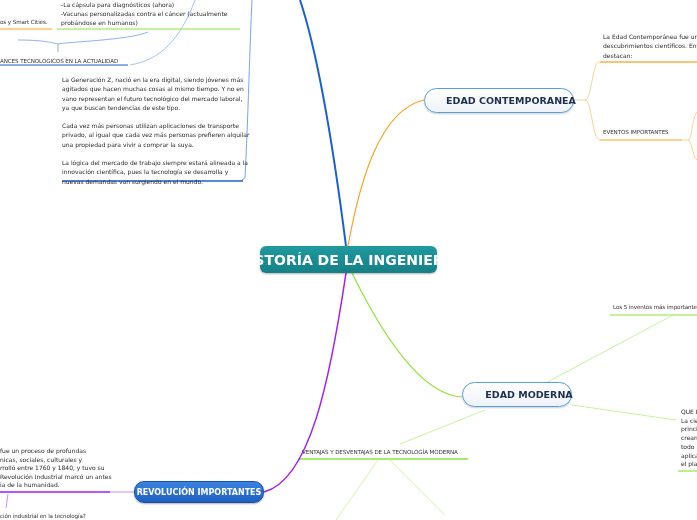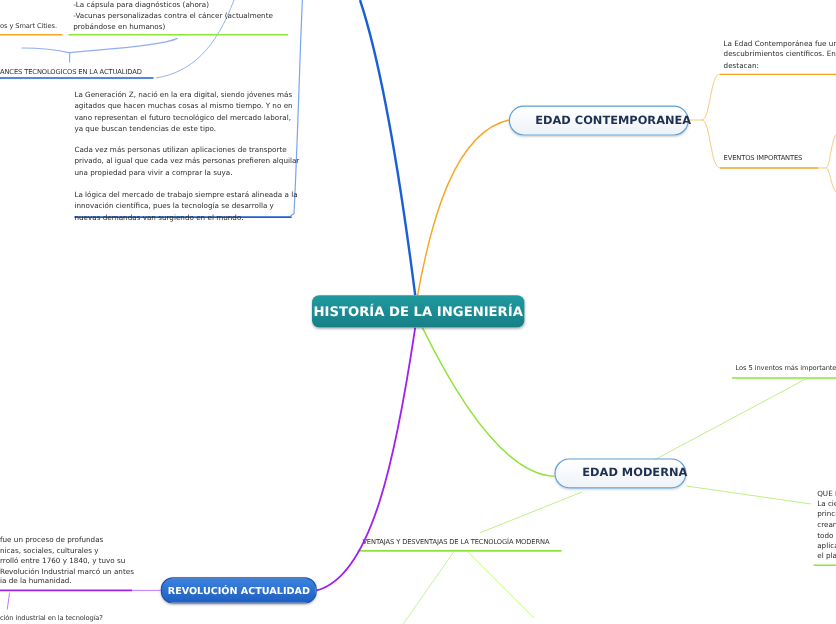--- a/index.html
+++ b/index.html
@@ -19,21 +19,21 @@
     font-family: "DejaVu Sans", sans-serif; letter-spacing: -0.1px;
   }
   .node {
     position: absolute; display: flex; align-items: center; justify-content: center;
     font-family: "DejaVu Sans", sans-serif; font-weight: bold; white-space: nowrap;
     box-sizing: border-box;
   }
   .central {
     left: 260px; top: 246px; width: 177px; height: 27px;
     background: linear-gradient(#1f9aa0, #177f86);
-    border-radius: 6px; color: #fff; font-size: 11px;
+    border-radius: 6px; color: #fff; font-size: 14px;
     box-shadow: 0 1px 2px rgba(0,0,0,0.3);
   }
   .mainnode-light {
     background: linear-gradient(#ffffff, #eef3f8);
     border: 1.5px solid #5aa0d8; border-radius: 13px;
     color: #1f2f4f; font-size: 9.5px;
     box-shadow: 0 1px 2px rgba(0,0,0,0.2);
     padding-left: 24px;
   }
   .contemp { left: 424px; top: 88px; width: 150px; height: 25px; }
@@ -107,21 +107,21 @@
   <div>QUE E</div>
   <div>La cie</div>
   <div>princi</div>
   <div>crean</div>
   <div>todo</div>
   <div>aplica</div>
   <div>el pla</div>
 </div>
 
 <div class="node revol">
-  <span>REVOLUCIÓN ACTUALIDAD</span>
+  <span>REVOLUCIÓN IMPORTANTES</span>
 </div>
 <div class="txt" style="left:0px; top:447px; line-height:8.5px;">
   <div>fue un proceso de profundas</div>
   <div>nicas, sociales, culturales y</div>
   <div>rrolló entre 1760 y 1840, y tuvo su</div>
   <div>Revolución Industrial marcó un antes</div>
   <div>ia de la humanidad.</div>
 </div>
 <div class="label" style="left:0px; top:513px;">ción industrial en la tecnología?</div>
 

